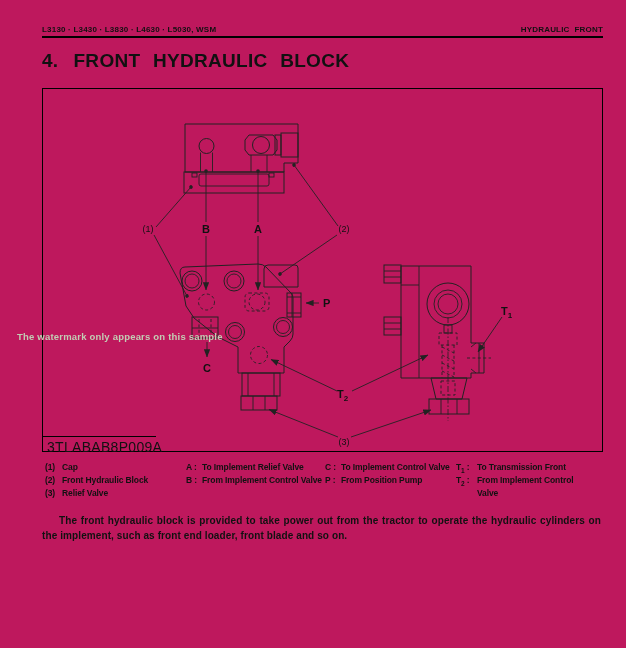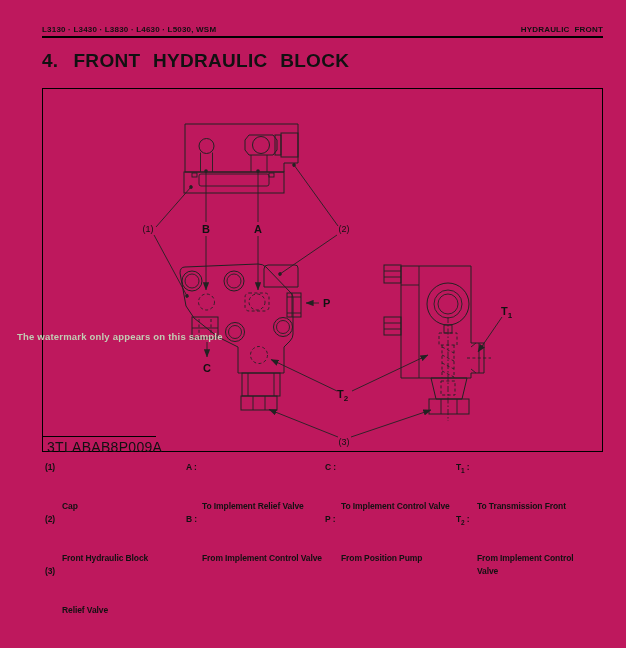--- a/index.html
+++ b/index.html
@@ -16,21 +16,21 @@
   .figbox{position:absolute;left:42px;top:88px;width:561px;height:364px;border:1px solid #000;box-sizing:border-box;}
   .figbox svg{position:absolute;left:0;top:0;}
   .cap-line{position:absolute;left:0;top:347px;width:113px;height:1px;background:#000;}
   .fig-cap{position:absolute;left:4px;top:350px;font-size:14px;letter-spacing:.3px;font-weight:400;}
   
   .legend{position:absolute;left:42px;top:461px;width:561px;height:46px;font-size:8.5px;font-weight:700;
           letter-spacing:-.1px;line-height:13px;}
   .lcol{position:absolute;top:0;}
   .litem{display:flex;}
   .lkey{flex:0 0 auto;white-space:pre;}
-  .ltxt{flex:1 1 auto;margin-top:39px;}
+  .ltxt{flex:1 1 auto;}
   .c1{left:3px;width:130px;} .c1 .lkey{width:17px;}
   .c2{left:144px;width:139px;} .c2 .lkey{width:16px;}
   .c3{left:283px;width:131px;} .c3 .lkey{width:16px;}
   .c4{left:414px;width:140px;} .c4 .lkey{width:21px;}
   .sub{font-size:6.5px;position:relative;top:2.5px;}
   
   .para{position:absolute;left:42px;top:514px;width:559px;font-size:10px;font-weight:700;line-height:14.5px;
         text-align:justify;text-indent:17px;letter-spacing:.1px;}
   
   .wm1{position:absolute;left:11px;top:302px;font-size:24px;letter-spacing:1.5px;font-weight:400;
@@ -222,15 +222,16 @@
           <span class="lkey"><span>T</span><span class="sub">1</span><span> :</span></span>
           <span class="ltxt">To Transmission Front</span>
         </div>
       <div class="litem">
           <span class="lkey"><span>T</span><span class="sub">2</span><span> :</span></span>
           <span class="ltxt">From Implement Control Valve</span>
         </div>
     </div>
   </div>
 
+  <div class="para">The front hydraulic block is provided to take power out from the tractor to operate the hydraulic cylinders on the implement, such as front end loader, front blade and so on.</div>
 
   <div class="wm2" style="color: rgb(195, 205, 180);">The watermark only appears on this sample</div>
 </div>
 
 </body></html>

